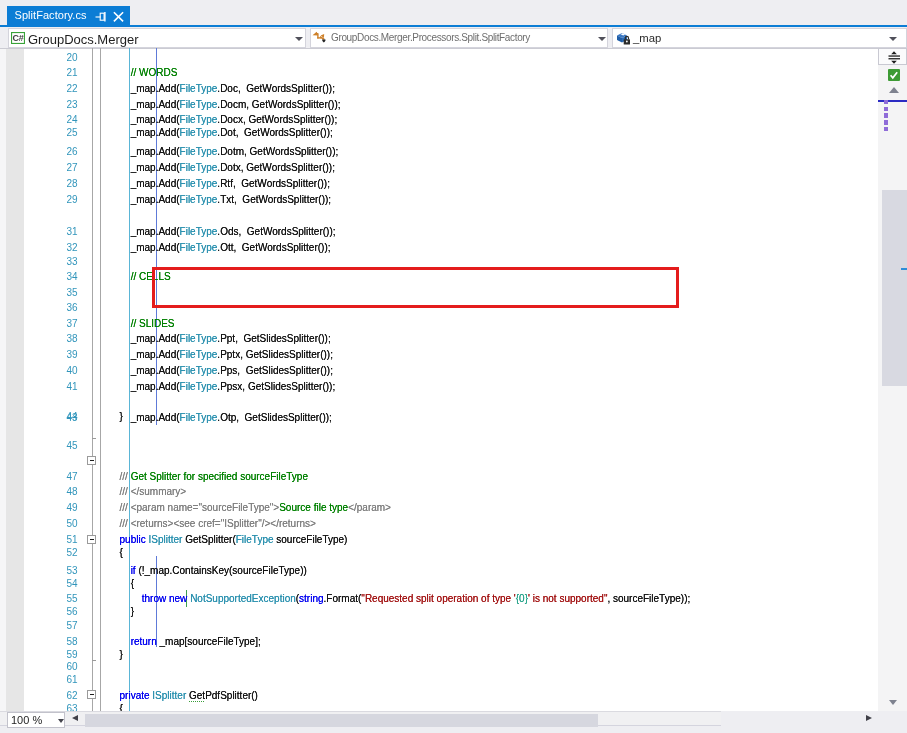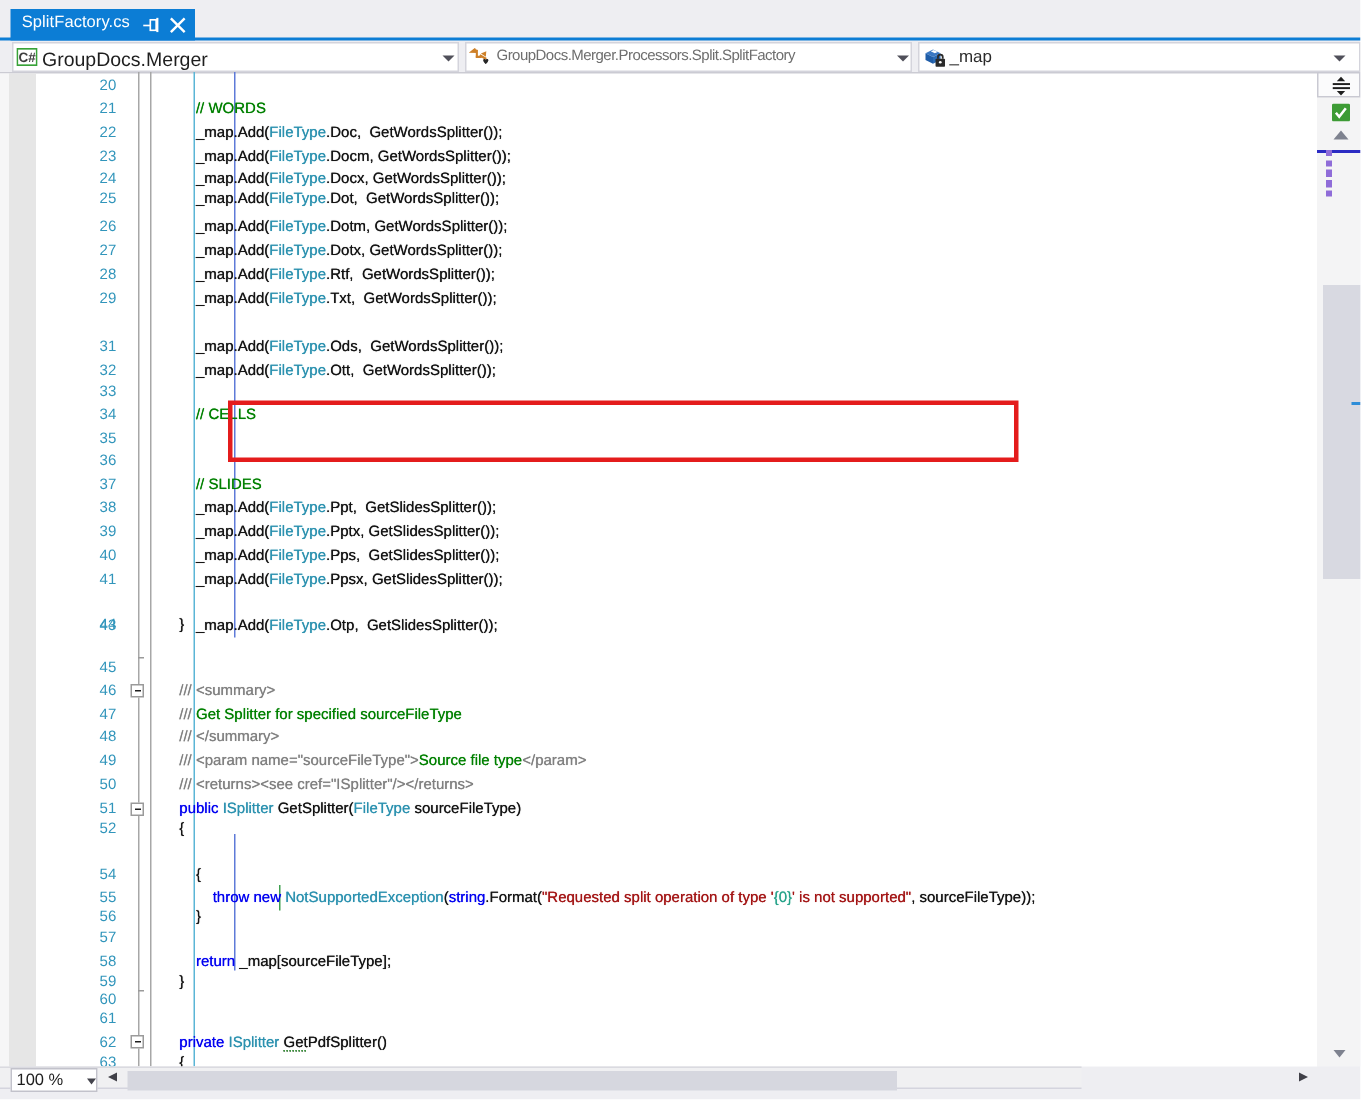--- a/index.html
+++ b/index.html
@@ -142,27 +142,27 @@
 <div class="r" style="top:237.4px"><b>35</b></div>
 <div class="r" style="top:251.8px"><b>36</b><span></span></div>
 <div class="r" style="top:267.9px"><b>37</b><span><i class="c">            // SLIDES</i></span></div>
 <div class="r" style="top:283.0px"><b>38</b><span>            _map.Add(<i class="t">FileType</i>.Ppt,  GetSlidesSplitter());</span></div>
 <div class="r" style="top:299.0px"><b>39</b><span>            _map.Add(<i class="t">FileType</i>.Pptx, GetSlidesSplitter());</span></div>
 <div class="r" style="top:314.8px"><b>40</b><span>            _map.Add(<i class="t">FileType</i>.Pps,  GetSlidesSplitter());</span></div>
 <div class="r" style="top:331.2px"><b>41</b><span>            _map.Add(<i class="t">FileType</i>.Ppsx, GetSlidesSplitter());</span></div>
 <div class="r" style="top:362.4px"><b>43</b><span>            _map.Add(<i class="t">FileType</i>.Otp,  GetSlidesSplitter());</span></div>
 <div class="r" style="top:361px"><b>44</b><span>        }</span></div>
 <div class="r" style="top:390.1px"><b>45</b><span></span></div>
-<div class="r" style="top:405.3px"><b>46</b><span><i class="g">        /// &lt;summary&gt;</i></span></div>
 <div class="r" style="top:421.1px"><b>47</b><span><i class="g">        /// </i><i class="c">Get Splitter for specified sourceFileType</i></span></div>
 <div class="r" style="top:435.8px"><b>48</b><span><i class="g">        /// &lt;/summary&gt;</i></span></div>
 <div class="r" style="top:451.5px"><b>49</b><span><i class="g">        /// &lt;param name="sourceFileType"&gt;</i><i class="c">Source file type</i><i class="g">&lt;/param&gt;</i></span></div>
 <div class="r" style="top:467.9px"><b>50</b><span><i class="g">        /// &lt;returns&gt;&lt;see cref="ISplitter"/&gt;&lt;/returns&gt;</i></span></div>
 <div class="r" style="top:484.3px"><b>51</b><span>        <i class="b">public</i> <i class="t">ISplitter</i> GetSplitter(<i class="t">FileType</i> sourceFileType)</span></div>
 <div class="r" style="top:497.4px"><b>52</b><span>        {</span></div>
+<div class="r" style="top:514.7px"><b>53</b><span>            <i class="b">if</i> (!_map.ContainsKey(sourceFileType))</span></div>
 <div class="r" style="top:528.4px"><b>54</b><span>            {</span></div>
 <div class="r" style="top:543.1px"><b>55</b><span>                <i class="b">throw</i> <i class="b">new</i> <i class="t">NotSupportedException</i>(<i class="b">string</i>.Format(<i class="s">"Requested split operation of type '</i><i class="f">{0}</i><i class="s">' is not supported"</i>, sourceFileType));</span></div>
 <div class="r" style="top:556.2px"><b>56</b><span>            }</span></div>
 <div class="r" style="top:570.4px"><b>57</b><span></span></div>
 <div class="r" style="top:585.7px"><b>58</b><span>            <i class="b">return</i> _map[sourceFileType];</span></div>
 <div class="r" style="top:598.6px"><b>59</b><span>        }</span></div>
 <div class="r" style="top:611.0px"><b>60</b><span></span></div>
 <div class="r" style="top:623.8px"><b>61</b><span></span></div>
 <div class="r" style="top:639.9px"><b>62</b><span>        <i class="b">private</i> <i class="t">ISplitter</i> <i class="u">Get</i>PdfSplitter()</span></div>
 <div class="r" style="top:653.3px"><b>63</b><span>        {</span></div>

